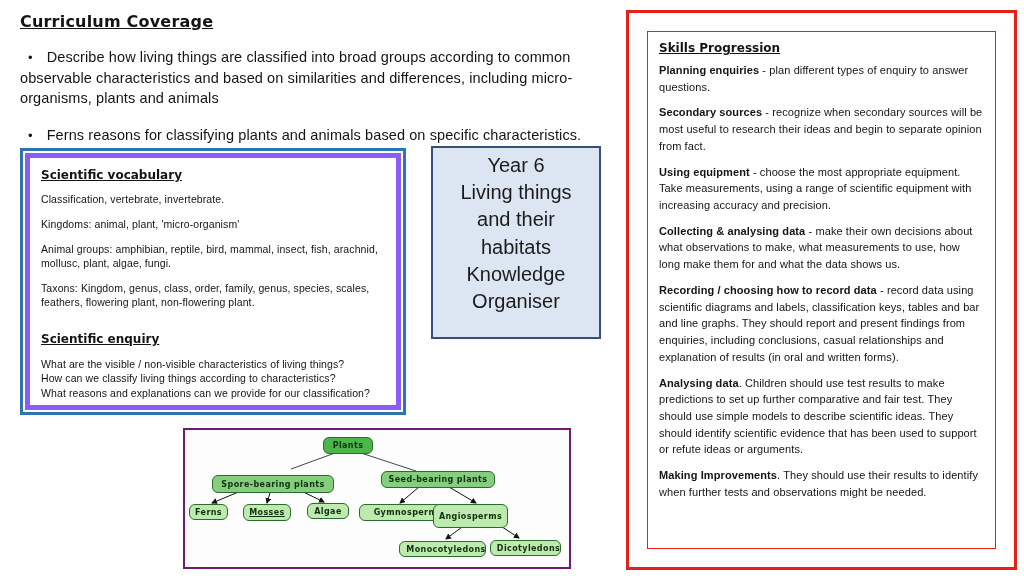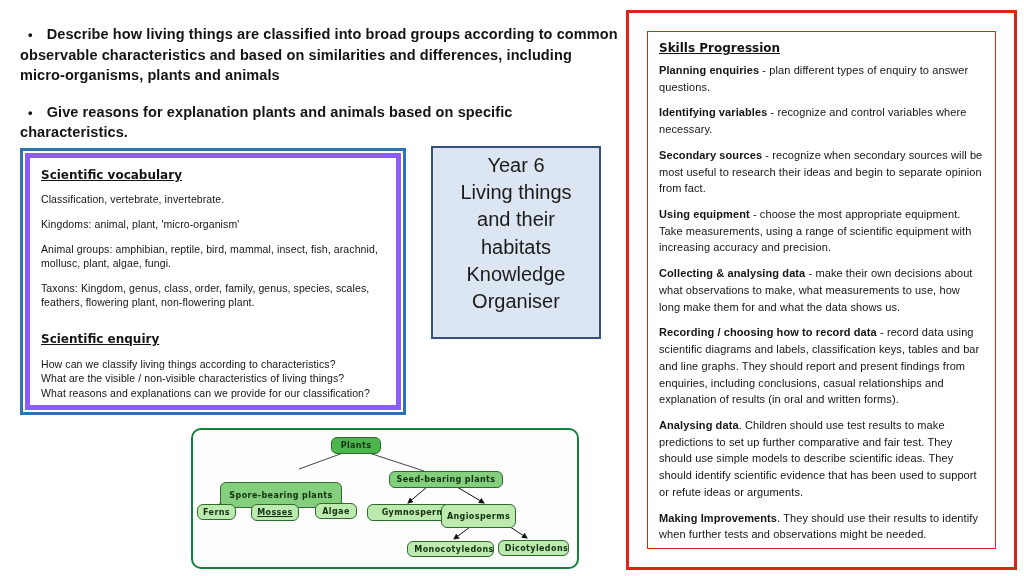--- a/index.html
+++ b/index.html
@@ -3,21 +3,21 @@
 <meta charset="utf-8">
 <style>
   html,body{margin:0;padding:0;background:#ffffff;}
   .page{position:relative;width:1024px;height:576px;background:#ffffff;overflow:hidden;
         font-family:"Liberation Sans",sans-serif;color:#141414;}
 
   
   .curriculum{position:absolute;left:20px;top:8px;width:600px;}
   .curriculum-title{font-family:"DejaVu Sans",sans-serif;font-size:16px;font-weight:bold;
         text-decoration:underline;margin:4px 0 14px 0;letter-spacing:0.2px;}
-  .bullet-para{font-size:14.5px;font-weight:bold;line-height:1.42;margin:16px 0 13px 0;letter-spacing:0.1px;}
+  .bullet-para{font-size:14.5px;font-weight:normal;line-height:1.42;margin:16px 0 13px 0;letter-spacing:0.1px;}
   .bullet-glyph{display:inline-block;margin:0 14px 0 8px;font-size:13px;}
 
   
   .vocab-box{position:absolute;left:20px;top:148px;width:386px;height:267px;
         border:3px solid #2e74b5;padding:2px;box-sizing:border-box;background:#ffffff;}
   .vocab-inner{border:5px solid #8b5cf6;width:100%;height:100%;box-sizing:border-box;
         padding:8px 11px 0 11px;}
   .box-heading{font-family:"DejaVu Sans",sans-serif;font-size:12px;font-weight:bold;
         text-decoration:underline;margin:2px 0 11px 0;}
   .vocab-item{font-size:10.5px;line-height:1.33;margin:0 0 11px 0;letter-spacing:0.1px;}
@@ -25,21 +25,21 @@
   .enquiry-q{font-size:10.5px;line-height:1.4;margin:0;letter-spacing:0.1px;}
 
   
   .title-box{position:absolute;left:431px;top:146px;width:170px;height:193px;
         background:#dce6f2;border:2px solid #35507c;box-sizing:border-box;
         text-align:center;font-size:20px;line-height:1.36;white-space:pre-line;
         padding-top:4px;color:#1b1b1b;}
 
   
   .diagram-panel{position:absolute;left:183px;top:428px;width:388px;height:141px;
-        border:2px solid #15803d;border-radius:10px;background:#fdfdfd;box-sizing:border-box;margin-left:8px;}
+        border:2px solid #701a75;border-radius:0;background:#fdfdfd;box-sizing:border-box;}
   .edges{position:absolute;left:0;top:0;width:100%;height:100%;}
   .node{position:absolute;display:flex;align-items:center;justify-content:center;
         font-family:"DejaVu Sans",sans-serif;font-weight:bold;font-size:8px;
         letter-spacing:0.4px;border:1.5px solid #2d6b2d;border-radius:6px;
         box-sizing:border-box;color:#12300f;white-space:nowrap;}
   .node-root{background:#4cb64c;}
   .node-branch{background:#84cf7d;}
   .node-leaf{background:#bdeaaf;}
 
   
@@ -50,34 +50,35 @@
   .skills-title{margin-bottom:7px;}
   .skill-item{font-size:11px;line-height:1.52;margin:0 0 9px 0;letter-spacing:0.1px;}
   .skill-term{font-weight:bold;}
 </style>
 </head>
 <body>
 
 <div class="page">
 
   <div class="curriculum">
+    <h1 class="curriculum-title">Curriculum Coverage</h1>
     <p class="bullet-para"><span class="bullet-glyph">•</span><span>Describe how living things are classified into broad groups according to common observable characteristics and based on similarities and differences, including micro-organisms, plants and animals</span></p>
-    <p class="bullet-para"><span class="bullet-glyph">•</span><span>Give reasons for explanation plants and animals based on specific characteristics.</span></p>
+    <p class="bullet-para"><span class="bullet-glyph">•</span><span>Ferns reasons for classifying plants and animals based on specific characteristics.</span></p>
   </div>
 
   <div class="vocab-box">
     <div class="vocab-inner">
       <h2 class="box-heading">Scientific vocabulary</h2>
       <p class="vocab-item">Classification, vertebrate, invertebrate.</p>
       <p class="vocab-item">Kingdoms: animal, plant, 'micro-organism'</p>
       <p class="vocab-item">Animal groups: amphibian, reptile, bird, mammal, insect, fish, arachnid, mollusc, plant, algae, fungi.</p>
       <p class="vocab-item">Taxons: Kingdom, genus, class, order, family, genus, species, scales, feathers, flowering plant, non-flowering plant.</p>
       <h2 class="box-heading enquiry-title">Scientific enquiry</h2>
+      <p class="enquiry-q">What are the visible / non-visible characteristics of living things?</p>
       <p class="enquiry-q">How can we classify living things according to characteristics?</p>
-      <p class="enquiry-q">What are the visible / non-visible characteristics of living things?</p>
       <p class="enquiry-q">What reasons and explanations can we provide for our classification?</p>
     </div>
   </div>
 
   <div class="title-box">Year 6
 Living things
 and their
 habitats
 Knowledge
 Organiser</div>
@@ -93,36 +94,35 @@
       <line x1="176" y1="23" x2="231" y2="41" stroke="#444" stroke-width="1"></line>
       <line x1="68" y1="56" x2="27" y2="73" stroke="#111" stroke-width="1" marker-end="url(#arr)"></line>
       <line x1="87" y1="56" x2="82" y2="73" stroke="#111" stroke-width="1" marker-end="url(#arr)"></line>
       <line x1="106" y1="56" x2="139" y2="72" stroke="#111" stroke-width="1" marker-end="url(#arr)"></line>
       <line x1="234" y1="57" x2="215" y2="73" stroke="#111" stroke-width="1" marker-end="url(#arr)"></line>
       <line x1="264" y1="57" x2="291" y2="73" stroke="#111" stroke-width="1" marker-end="url(#arr)"></line>
       <line x1="285" y1="91" x2="261" y2="109" stroke="#111" stroke-width="1" marker-end="url(#arr)"></line>
       <line x1="308" y1="91" x2="334" y2="108" stroke="#111" stroke-width="1" marker-end="url(#arr)"></line>
     </svg>
     <div class="node node-root" style="left:138px;top:7px;width:50px;height:17px;">Plants</div>
-    <div class="node node-branch" style="left:27px;top:52px;width:122px;height:26px;">Spore-bearing plants</div>
+    <div class="node node-branch" style="left:27px;top:45px;width:122px;height:18px;">Spore-bearing plants</div>
     <div class="node node-branch" style="left:196px;top:41px;width:114px;height:17px;">Seed-bearing plants</div>
     <div class="node node-leaf" style="left:4px;top:74px;width:39px;height:16px;">Ferns</div>
     <div class="node node-leaf" style="left:58px;top:74px;width:48px;height:17px;text-decoration:underline;">Mosses</div>
     <div class="node node-leaf" style="left:122px;top:73px;width:42px;height:16px;">Algae</div>
     <div class="node node-leaf" style="left:174px;top:74px;width:98px;height:17px;">Gymnosperms</div>
     <div class="node node-leaf" style="left:248px;top:74px;width:75px;height:24px;">Angiosperms</div>
     <div class="node node-leaf" style="left:214px;top:111px;width:87px;height:16px;padding-left:7px;">Monocotyledons</div>
     <div class="node node-leaf" style="left:305px;top:110px;width:71px;height:16px;padding-left:6px;">Dicotyledons</div>
   </div>
 
   <div class="skills-box">
     <div class="skills-inner">
       <h2 class="box-heading skills-title">Skills Progression</h2>
       <p class="skill-item"><span class="skill-term">Planning enquiries</span><span> - plan different types of enquiry to answer questions.</span></p>
-      <p class="skill-item"><span class="skill-term">Identifying variables</span><span> - recognize and control variables where necessary.</span></p>
       <p class="skill-item"><span class="skill-term">Secondary sources</span><span> - recognize when secondary sources will be most useful to research their ideas and begin to separate opinion from fact.</span></p>
       <p class="skill-item"><span class="skill-term">Using equipment</span><span> - choose the most appropriate equipment. Take measurements, using a range of scientific equipment with increasing accuracy and precision.</span></p>
       <p class="skill-item"><span class="skill-term">Collecting &amp; analysing data</span><span> - make their own decisions about what observations to make, what measurements to use, how long make them for and what the data shows us.</span></p>
       <p class="skill-item"><span class="skill-term">Recording / choosing how to record data</span><span> - record data using scientific diagrams and labels, classification keys, tables and bar and line graphs. They should report and present findings from enquiries, including conclusions, casual relationships and explanation of results (in oral and written forms).</span></p>
       <p class="skill-item"><span class="skill-term">Analysing data</span><span>. Children should use test results to make predictions to set up further comparative and fair test. They should use simple models to describe scientific ideas. They should identify scientific evidence that has been used to support or refute ideas or arguments.</span></p>
       <p class="skill-item"><span class="skill-term">Making Improvements</span><span>. They should use their results to identify when further tests and observations might be needed.</span></p>
     </div>
   </div>
 
 </div>

